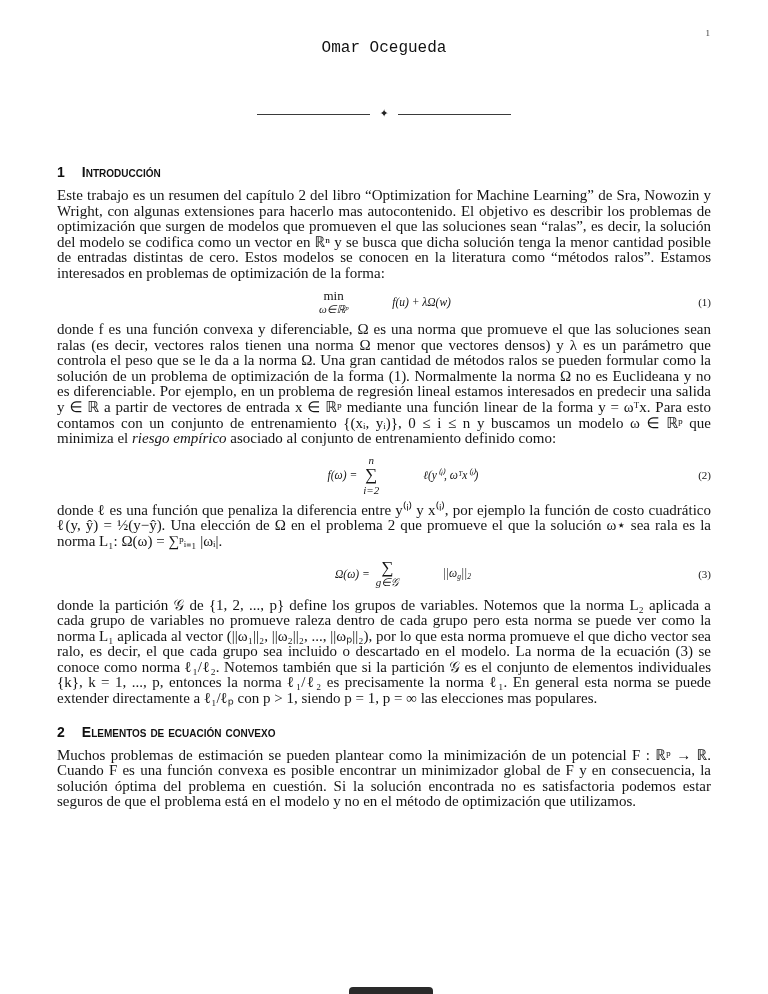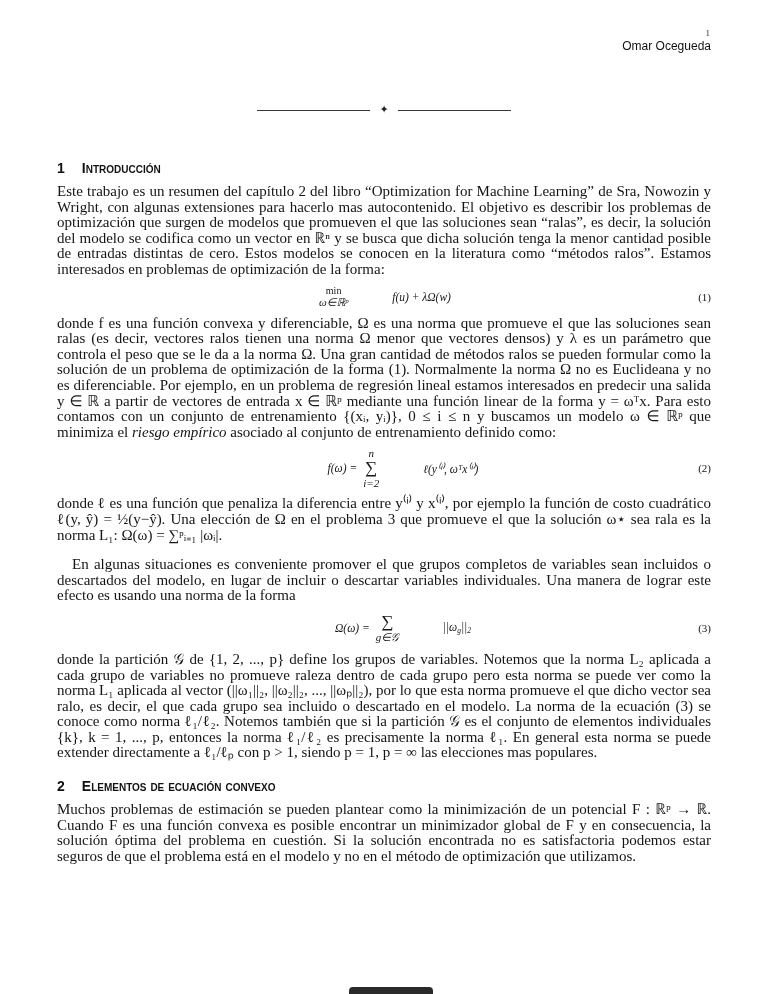--- a/index.html
+++ b/index.html
@@ -20,23 +20,23 @@
     margin-top: 32px;
     text-align: center;
     font-family: "Liberation Sans", sans-serif;
     font-weight: 400;
     font-size: 25px;
     letter-spacing: 0.2px;
     color: #111;
   }
   .author {
     margin-top: 13px;
-    text-align: right;
-    font-family: Liberation Sans, sans-serif;
-    font-size: 12px;
+    text-align: center;
+    font-family: Liberation Mono, monospace;
+    font-size: 16px;
     color: #111;
   }
   .divider {
     margin-top: 52px;
     display: flex; align-items: center; justify-content: center;
     gap: 9px;
   }
   .divider .rule { width: 113px; border-top: 1px solid #3a3a3a; height: 0; }
   .divider .star { font-size: 11px; line-height: 1; color: #222; transform: translateY(-1px); }
   .section-heading {
@@ -67,21 +67,21 @@
   .equation.tall { min-height: 34px; }
   .eq-content { display: inline-flex; align-items: center; gap: 4px; }
   .eq-num { position: absolute; right: 0; top: 50%; transform: translateY(-50%); font-size: 11px; }
   .mathit { font-style: italic; margin-left: 38px; }
   .bigop {
     display: inline-flex; flex-direction: column; align-items: center;
     line-height: 1; margin: 0 2px;
   }
   .op-limit { font-size: 11px; font-style: italic; line-height: 1.1; }
   .op-sym { font-size: 17px; font-style: normal; line-height: 1.05; }
-  .min-word { font-size: 10px; font-style: normal; line-height: 1.1; }
+  .min-word { font-size: 13px; font-style: normal; line-height: 1.1; }
   .eq-sub { font-size: 7.5px; font-style: italic; vertical-align: -2px; }
   .bottom-artifact {
     position: absolute; left: 349px; bottom: 0;
     width: 84px; height: 7px;
     background: #2a2a2a;
     border-radius: 4px 4px 0 0;
   }
 </style>
 </head>
 <body>
@@ -124,23 +124,22 @@
       <span class="bigop">
         <span class="op-limit">n</span>
         <span class="op-sym">∑</span>
         <span class="op-limit">i=2</span>
       </span>
       <span class="mathit">ℓ(y⁽ⁱ⁾, ωᵀx⁽ⁱ⁾)</span>
     </span>
     <span class="eq-num">(2)</span>
   </div>
 
-  <p class="body">donde ℓ es una función que penaliza la diferencia entre y⁽ⁱ⁾ y x⁽ⁱ⁾, por ejemplo la función de costo cuadrático ℓ(y, ŷ) = ½(y−ŷ). Una elección de Ω en el problema 3 que promueve el que la solución ω⋆ sea rala es la norma L₁: Ω(ω) = ∑ᵖᵢ₌₁ |ωᵢ|.</p>
+  <p class="body">donde ℓ es una función que penaliza la diferencia entre y⁽ⁱ⁾ y x⁽ⁱ⁾, por ejemplo la función de costo cuadrático ℓ(y, ŷ) = ½(y−ŷ). Una elección de Ω en el problema 2 que promueve el que la solución ω⋆ sea rala es la norma L₁: Ω(ω) = ∑ᵖᵢ₌₁ |ωᵢ|.</p>
 
-  <p class="body indent">En algunas situaciones es conveniente promover el que grupos completos de variables sean incluidos o descartados del modelo, en lugar de incluir o descartar variables individuales. Una manera de lograr este efecto es usando una norma de la forma</p>
 
   <div class="equation tall">
     <span class="eq-content">
       <span class="mathit">Ω(ω) =</span>
       <span class="bigop">
         <span class="op-sym">∑</span>
         <span class="op-limit">g∈𝒢</span>
       </span>
       <span class="mathit"><span>||ω</span><span class="eq-sub">g</span><span>||</span><span class="eq-sub">2</span></span>
     </span>

